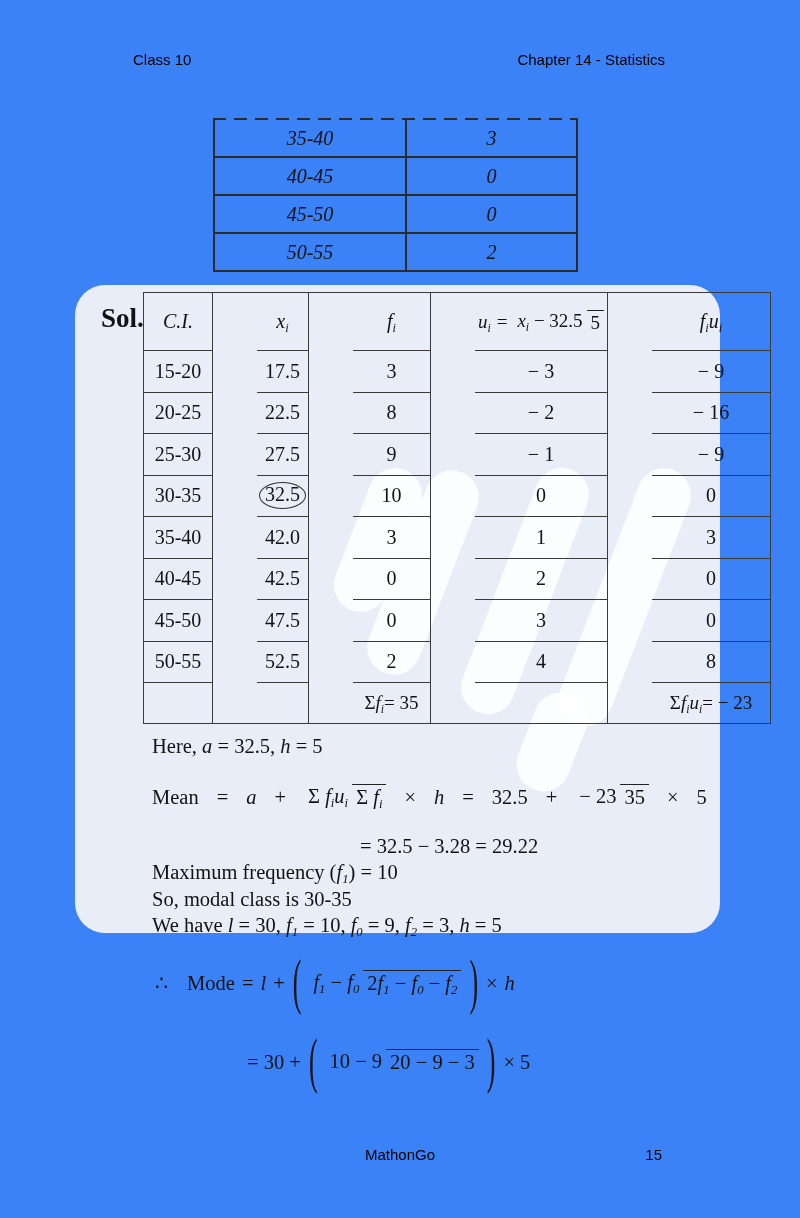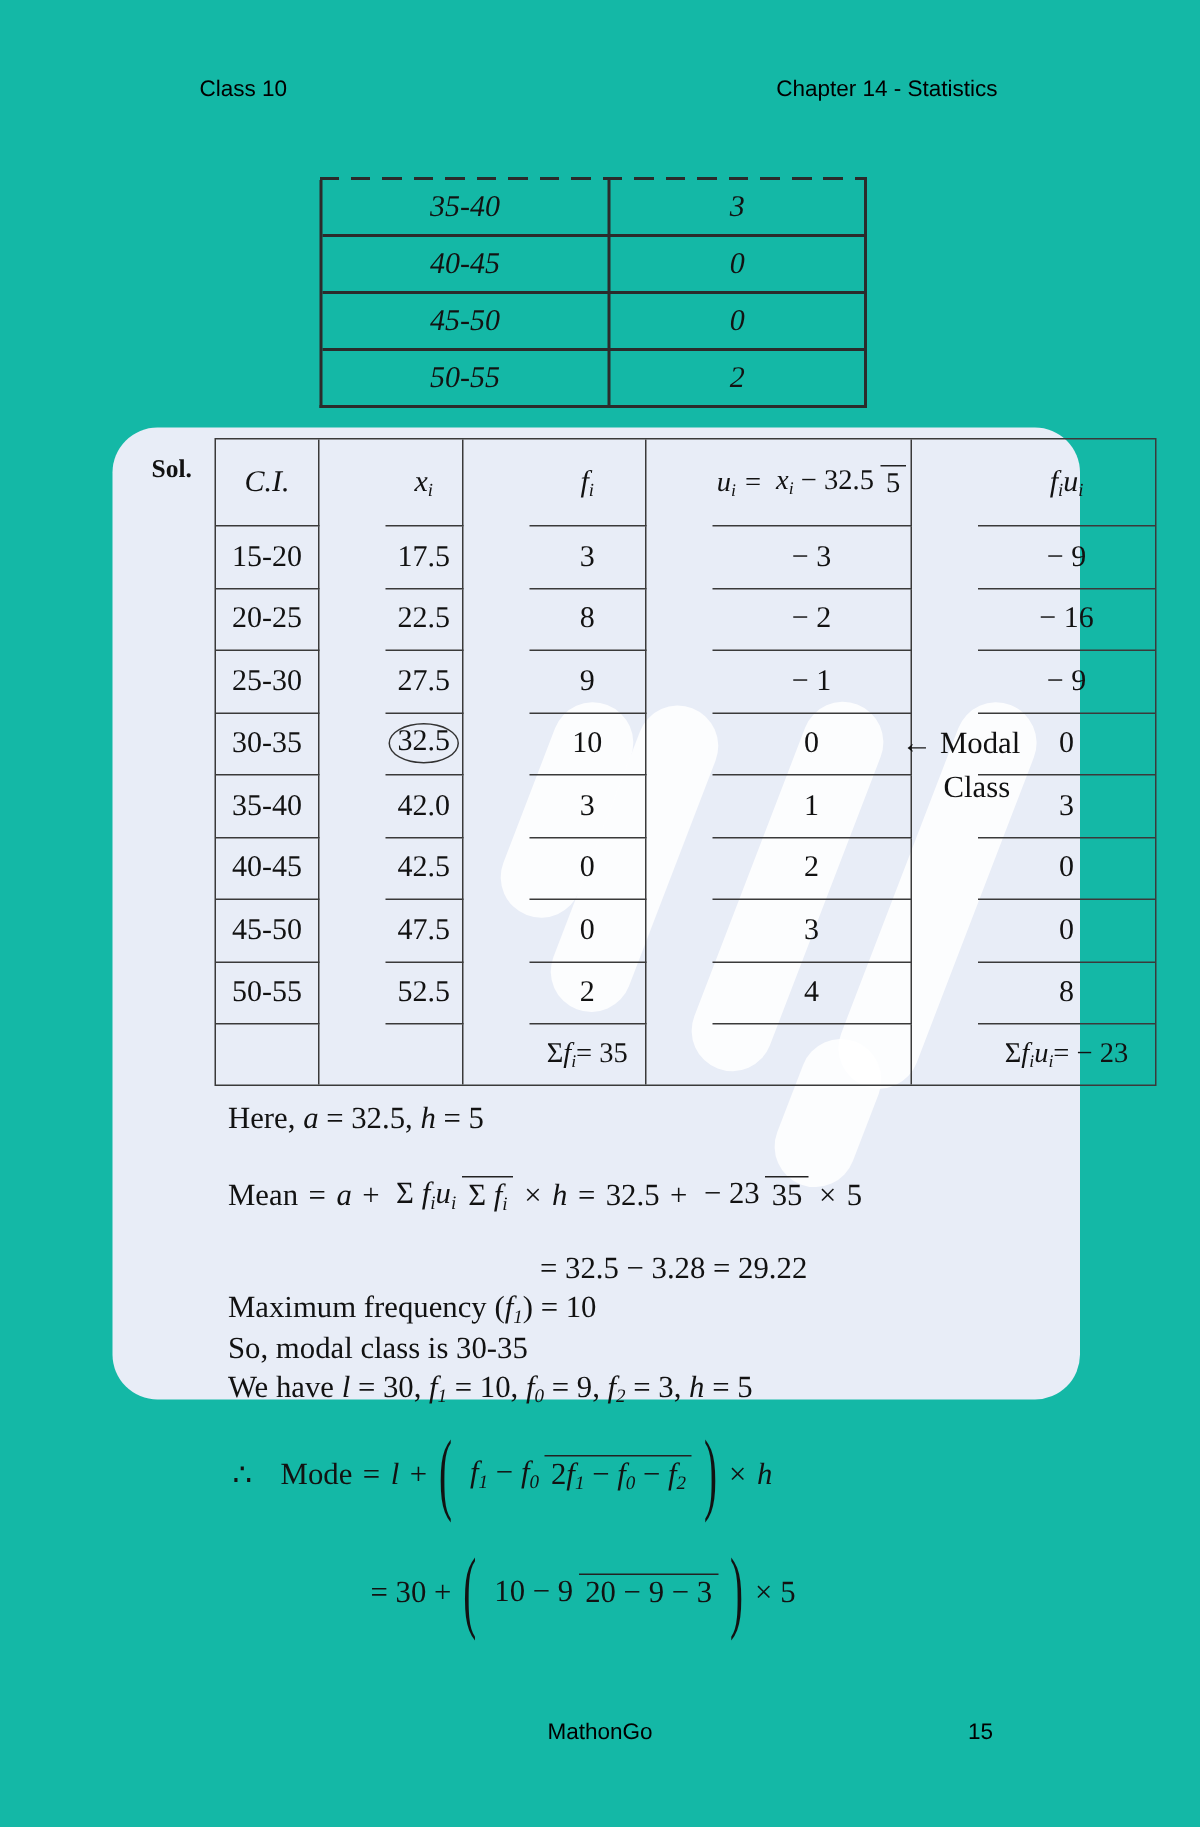--- a/index.html
+++ b/index.html
@@ -1,16 +1,16 @@
 <!DOCTYPE html>
 <html><head>
 <meta charset="utf-8">
 <style>
   html,body{margin:0;padding:0;background:#ffffff;}
-  .page{position:relative;width:800px;height:1218px;background:#14b8a6;
+  .page{position:relative;width:800px;height:1218px;background:#3b82f6;
         font-family:"Liberation Serif","DejaVu Serif",serif;color:#121212;overflow:hidden;}
 
   
   .sans{font-family:"Liberation Sans","DejaVu Sans",sans-serif;font-size:15px;color:#000;}
   .hdr-left{position:absolute;left:133px;top:51px;}
   .hdr-right{position:absolute;right:135px;top:51px;}
   .foot-brand{position:absolute;left:0;top:1146px;width:800px;text-align:center;}
   .foot-page{position:absolute;right:138px;top:1146px;}
 
   
@@ -28,21 +28,21 @@
   .panel{position:absolute;left:75px;top:285px;width:645px;height:648px;
          border-radius:30px;background:#e8edf7;overflow:hidden;}
   .wm{position:absolute;width:54px;background:rgba(255,255,255,0.85);
       border-radius:30px;transform:rotate(21deg);}
   .wm1{left:276px;top:180px;height:150px;}
   .wm2{left:321px;top:180px;height:215px;}
   .wm3{left:423px;top:176px;height:260px;}
   .wm4{left:523px;top:176px;height:272px;}
   .wm5{left:450px;top:406px;height:102px;}
 
-  .sol-label{position:absolute;left:101px;top:303px;font-weight:bold;font-size:17px;}
+  .sol-label{position:absolute;left:101px;top:303px;font-weight:bold;font-size:27px;}
 
   
   .sol-table{position:absolute;left:143px;top:292px;border:1.5px solid #3a3a3a;font-size:20px;}
   .strow{display:grid;grid-template-columns:69px 52px 78px 133px 118px;gap:44px;}
   .sthead{height:58px;}
   .stdata{height:41.5px;}
   .stfoot{height:40px;}
   .stcell{border-right:1.5px solid #3a3a3a;border-bottom:1.5px solid #3a3a3a;
           display:flex;align-items:center;justify-content:center;box-sizing:border-box;}
   .strow .stcell:last-child{border-right:none;}
@@ -58,21 +58,21 @@
   .fnum{padding:0 4px 1px;white-space:nowrap;}
   .fden{border-top:1.5px solid #222;padding:1px 4px 0;white-space:nowrap;}
 
   
   .modal-note{position:absolute;left:601px;top:482px;font-size:20.5px;line-height:1.42;}
   .mc2{padding-left:28px;}
 
   
   .tl{position:absolute;font-size:20.5px;white-space:nowrap;}
   .l-here{left:152px;top:735px;}
-  .l-mean{left:152px;top:765px;height:64px;display:flex;align-items:center;gap:7px;}
+  .l-mean{left:152px;top:765px;height:64px;display:flex;align-items:center;gap:18px;}
   .l-meanres{left:360px;top:835px;}
   .l-maxf{left:152px;top:861px;}
   .l-somodal{left:152px;top:888px;}
   .l-wehave{left:152px;top:914px;}
   .l-mode{left:155px;top:950px;height:66px;display:flex;align-items:center;gap:7px;}
   .l-moderes{left:247px;top:1026px;height:72px;display:flex;align-items:center;gap:7px;}
   .therefore{margin-right:12px;}
   .bigparen{display:inline-block;transform:scaleY(2.35);font-size:26px;padding:0 1px;}
 </style>
 </head>
@@ -208,24 +208,20 @@
         </div>
       <div class="stcell"></div>
       <div class="stcell">
           <span>Σ</span>
           <span class="var"><span class="it">f</span><sub class="it">i</sub><span class="it">u</span><sub class="it">i</sub></span>
           <span> = − 23</span>
         </div>
     </div>
   </div>
 
-  <div class="modal-note">
-    <div><span>←</span> <span>Modal</span></div>
-    <div class="mc2">Class</div>
-  </div>
 
   <div class="tl l-here"><span>Here, </span><span class="it">a</span><span> = 32.5, </span><span class="it">h</span><span> = 5</span></div>
 
   <div class="tl l-mean">
     <span>Mean</span>
     <span>=</span>
     <span class="it">a</span>
     <span>+</span>
     <span class="frac">
         <span class="fnum"><span>Σ</span> <span class="var"><span class="it">f</span><sub class="it">i</sub><span class="it">u</span><sub class="it">i</sub></span></span>

